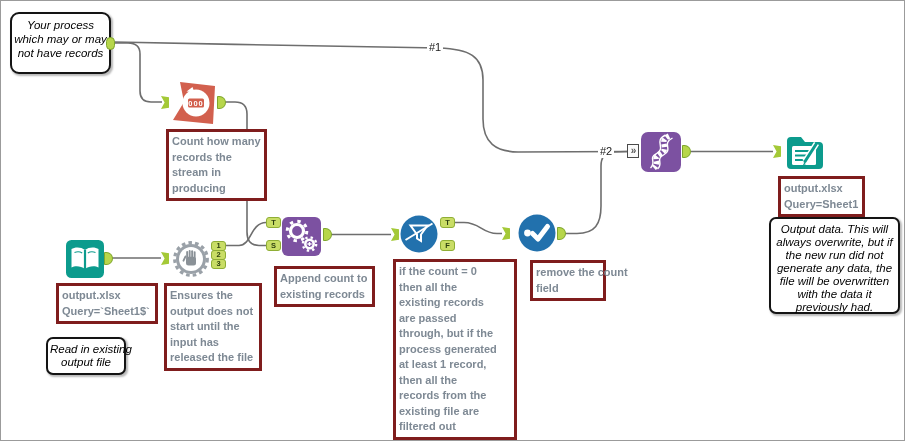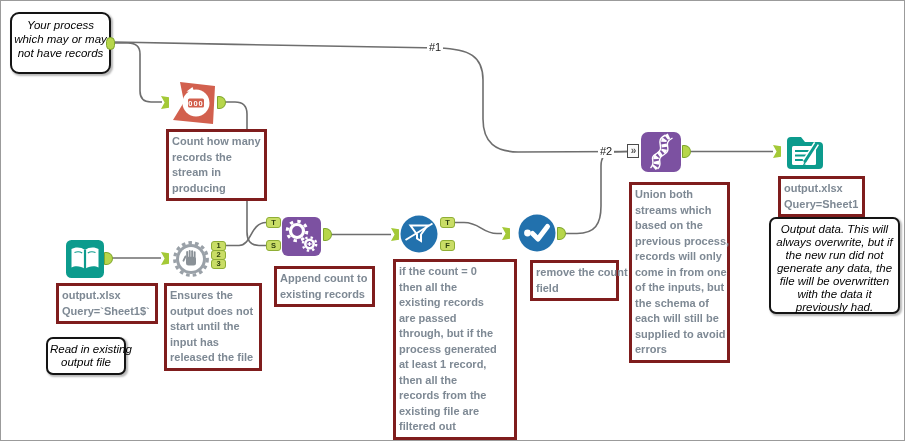--- a/index.html
+++ b/index.html
@@ -177,44 +177,33 @@
 
   <div class="tool" style="left:517px;top:213px;width:38px;height:38px;">
     <svg width="38" height="38" viewBox="0 0 38 38">
       <circle cx="19" cy="19" r="18.5" fill="#2271ad"></circle>
       <circle cx="9.5" cy="19" r="3.4" fill="#ffffff"></circle>
       <path d="M14.5 19.5 L20 25 L29.5 12.5" stroke="#ffffff" stroke-width="5" fill="none" stroke-linecap="round" stroke-linejoin="round"></path>
     </svg>
   </div>
   <div class="anchor-in" style="left:501px;top:226px;"></div>
   <div class="anchor-out" style="left:556px;top:226px;"></div>
-  <div class="annotation" style="left:529px;top:259px;width:89px;">remove the count
+  <div class="annotation" style="left:529px;top:259px;width:76px;">remove the count
 field</div>
 
   <div class="tool" style="left:640px;top:131px;width:40px;height:40px;">
     <svg width="40" height="40" viewBox="0 0 40 40">
       <rect width="40" height="40" rx="7" fill="#7c51a1"></rect>
       <path d="M28 4 C16 10 30 16 19 22 C10 27 20 30 13 36" fill="none" stroke="#ffffff" stroke-width="5.5" stroke-dasharray="3 2.2"></path>
       <path d="M24.5 3 C12 9 26 16 15 22 C7 26 16 30 9.5 36" fill="none" stroke="#ffffff" stroke-width="1.4"></path>
       <path d="M31.5 6 C20 12 33 17 22.5 23 C14 27.5 23 31 16.5 37" fill="none" stroke="#ffffff" stroke-width="1.4"></path>
     </svg>
   </div>
   <div class="anchor-multi" style="left:626px;top:143px;">»</div>
   <div class="anchor-out" style="left:681px;top:144px;"></div>
-  <div class="annotation" style="left:628px;top:181px;width:101px;">Union both
-streams which
-based on the
-previous process,
-records will only
-come in from one
-of the inputs, but
-the schema of
-each will still be
-supplied to avoid
-errors</div>
 
   <div class="tool" style="left:784px;top:132px;width:40px;height:40px;">
     <svg width="40" height="40" viewBox="0 0 40 40">
       <path d="M6 4 L16 4 L20 9 L34 9 Q38 9 38 13 L38 32 Q38 36 34 36 L6 36 Q2 36 2 32 L2 8 Q2 4 6 4 Z" fill="#0c9b8d"></path>
       <rect x="7" y="13" width="24" height="19" rx="1.5" fill="#ffffff"></rect>
       <path d="M10 18 L26 18 M10 22.5 L26 22.5 M10 27 L22 27" stroke="#0c9b8d" stroke-width="1.8"></path>
       <path d="M31.5 10.5 L20 28.5" stroke="#ffffff" stroke-width="6"></path>
       <path d="M31.5 10.5 L20 28.5" stroke="#0c9b8d" stroke-width="3" stroke-linecap="round"></path>
       <path d="M19.3 29.5 L17.9 32.2 L20.9 31.3 Z" fill="#0c9b8d"></path>
     </svg>

